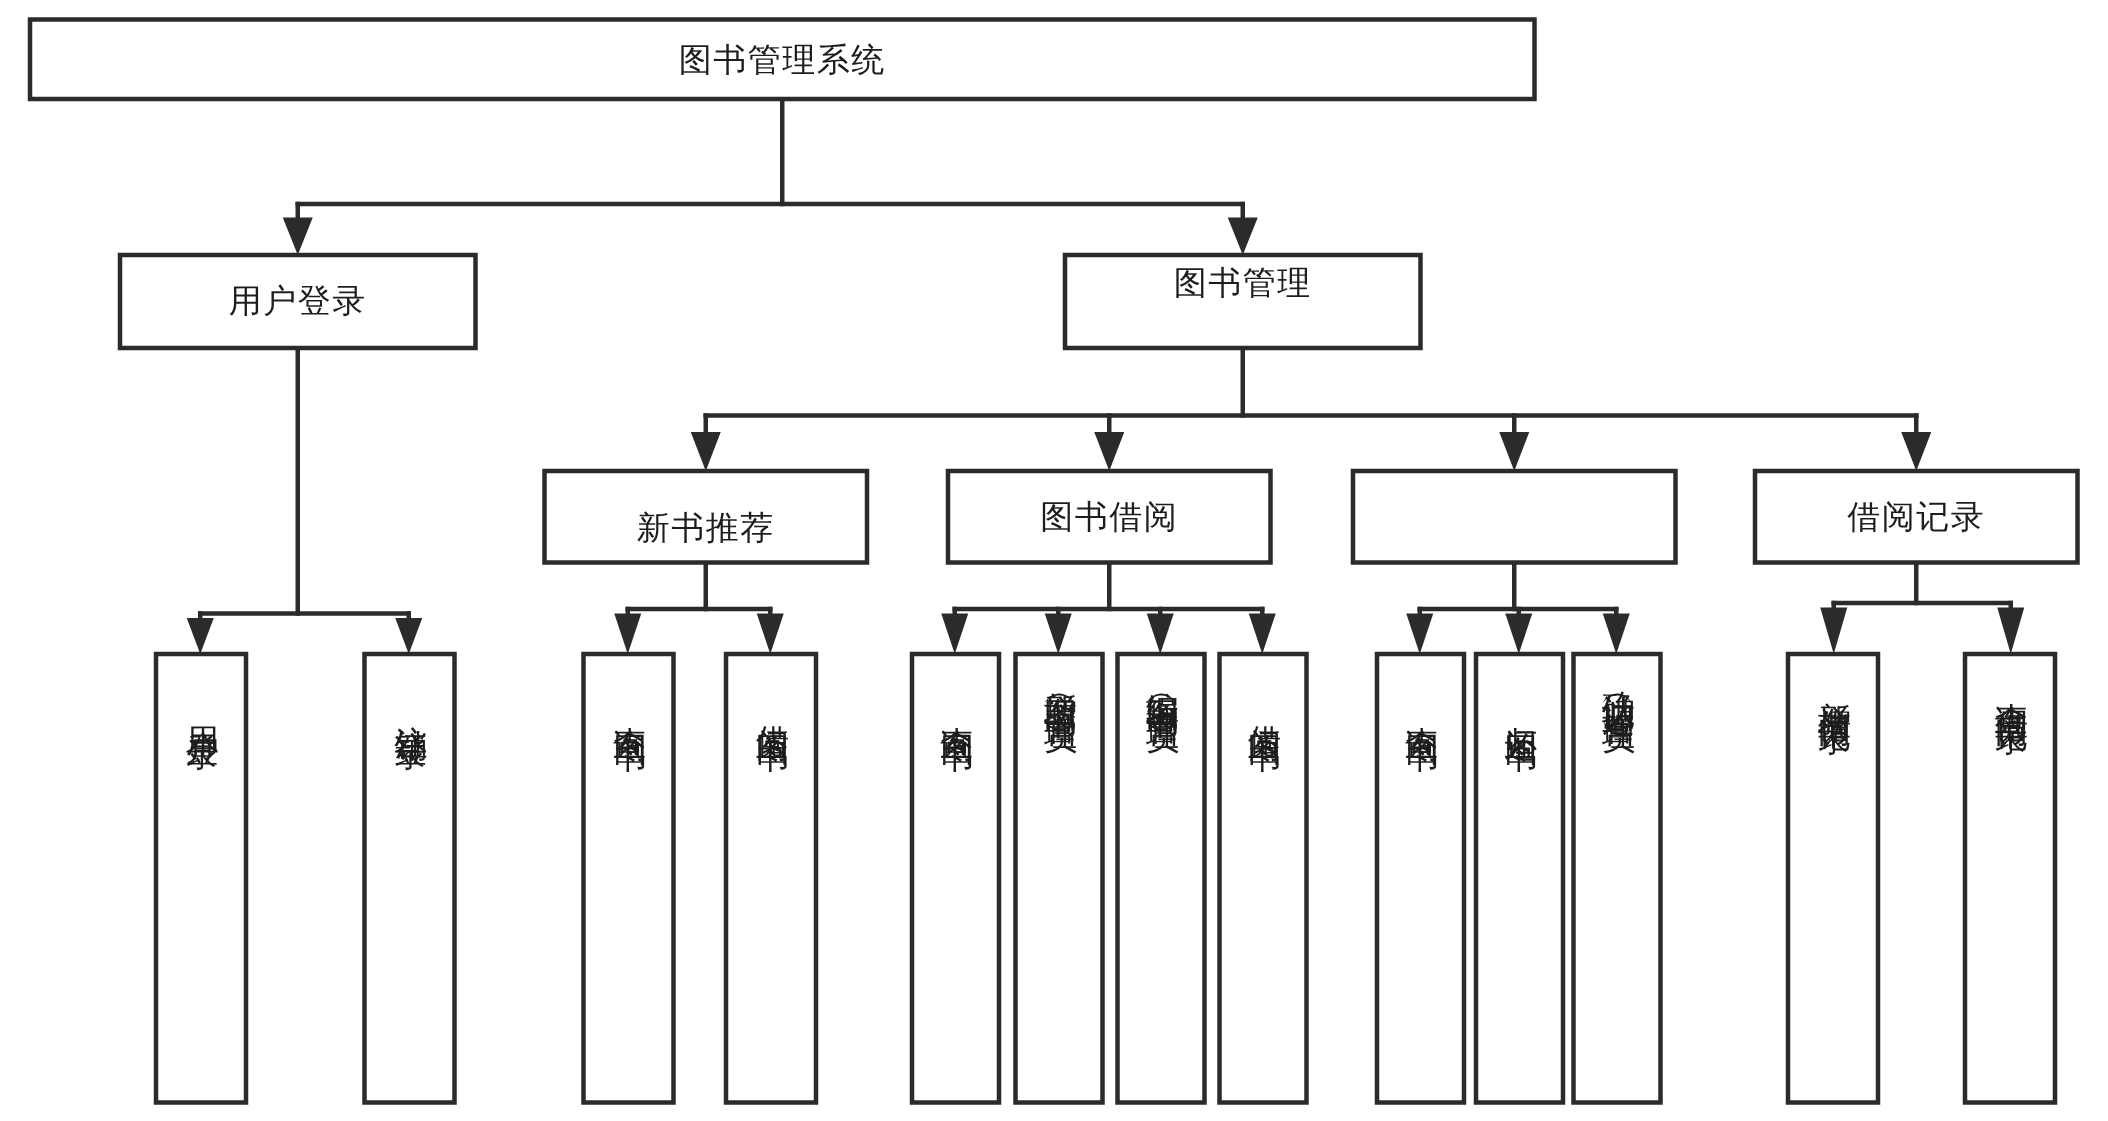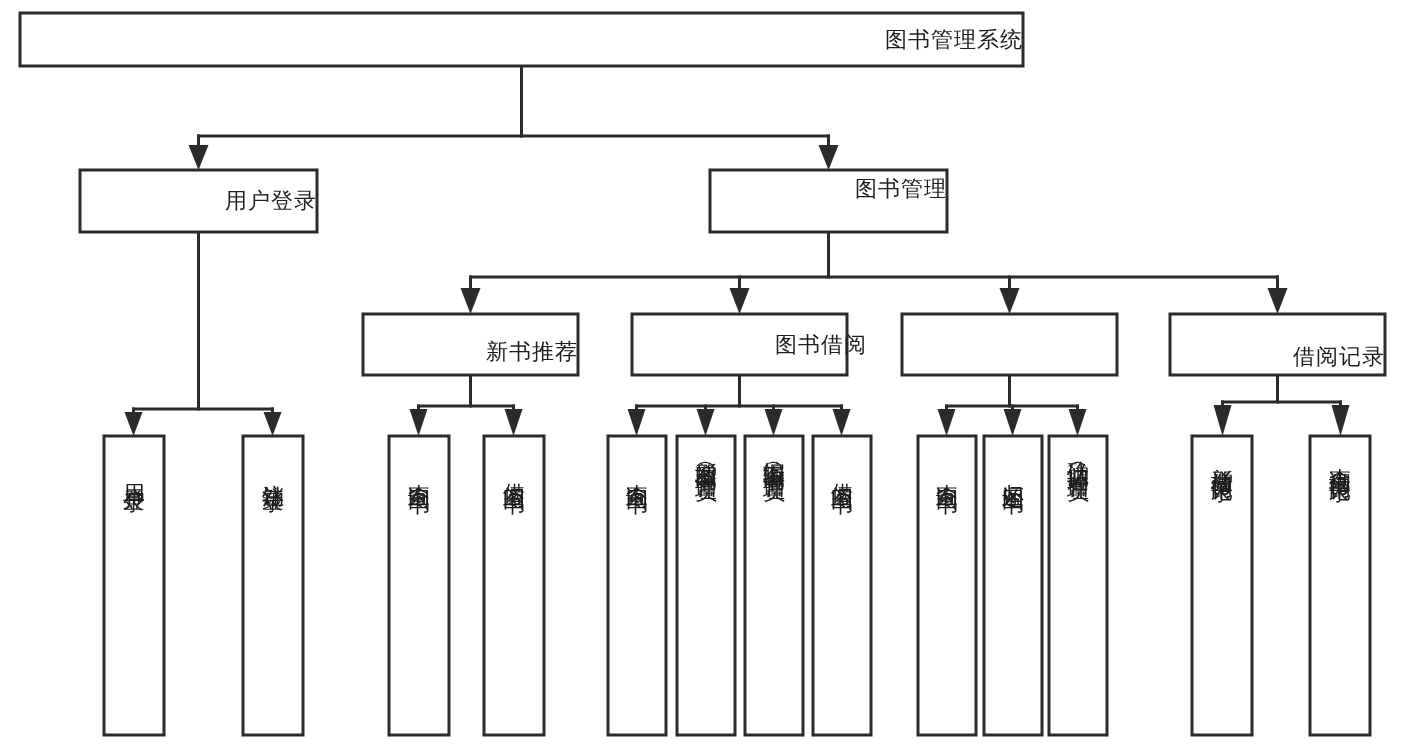--- a/index.html
+++ b/index.html
@@ -56,21 +56,21 @@
     font-size: 22px;
     line-height: 1;
     color: #1d1d1d;
     letter-spacing: 3px;
     white-space: nowrap;
   }
   .horiz-label-wrap {
     position: absolute;
     display: flex;
     align-items: center;
-    justify-content: flex-end;
+    justify-content: center;
     pointer-events: none;
   }
   .horiz-label-text {
     font-family: "DejaVu Sans", "Liberation Sans", sans-serif;
     font-size: 22px;
     color: #1d1d1d;
     letter-spacing: 1px;
     white-space: nowrap;
   }
   #watermark {
@@ -188,24 +188,24 @@
   <div class="horiz-label-wrap" style="left:80px; top:170px; width:237px; height:62px;">
     <span class="horiz-label-text">用户登录</span>
   </div>
   <div class="horiz-label-wrap" style="left:710px; top:158px; width:237px; height:62px;">
     <span class="horiz-label-text">图书管理</span>
   </div>
 
   <div class="horiz-label-wrap" style="left:363px; top:314px; width:215px; height:76px;">
     <span class="horiz-label-text">新书推荐</span>
   </div>
-  <div class="horiz-label-wrap" style="left:632px; top:314px; width:215px; height:61px;margin-left:20px;">
+  <div class="horiz-label-wrap" style="left:632px; top:314px; width:215px; height:61px;">
     <span class="horiz-label-text">图书借阅</span>
   </div>
-  <div class="horiz-label-wrap" style="left:1170px; top:314px; width:215px; height:61px;margin-top:12px;">
+  <div class="horiz-label-wrap" style="left:1170px; top:314px; width:215px; height:61px;">
     <span class="horiz-label-text">借阅记录</span>
   </div>
 
   <div class="vert-label-wrap" style="left:104px; top:466px; width:60px; height:270px;">
     <span class="vert-label-text">用户登录</span>
   </div>
   <div class="vert-label-wrap" style="left:243px; top:466px; width:60px; height:270px;">
     <span class="vert-label-text">注销登录</span>
   </div>
   <div class="vert-label-wrap" style="left:389px; top:466px; width:60px; height:270px;">

